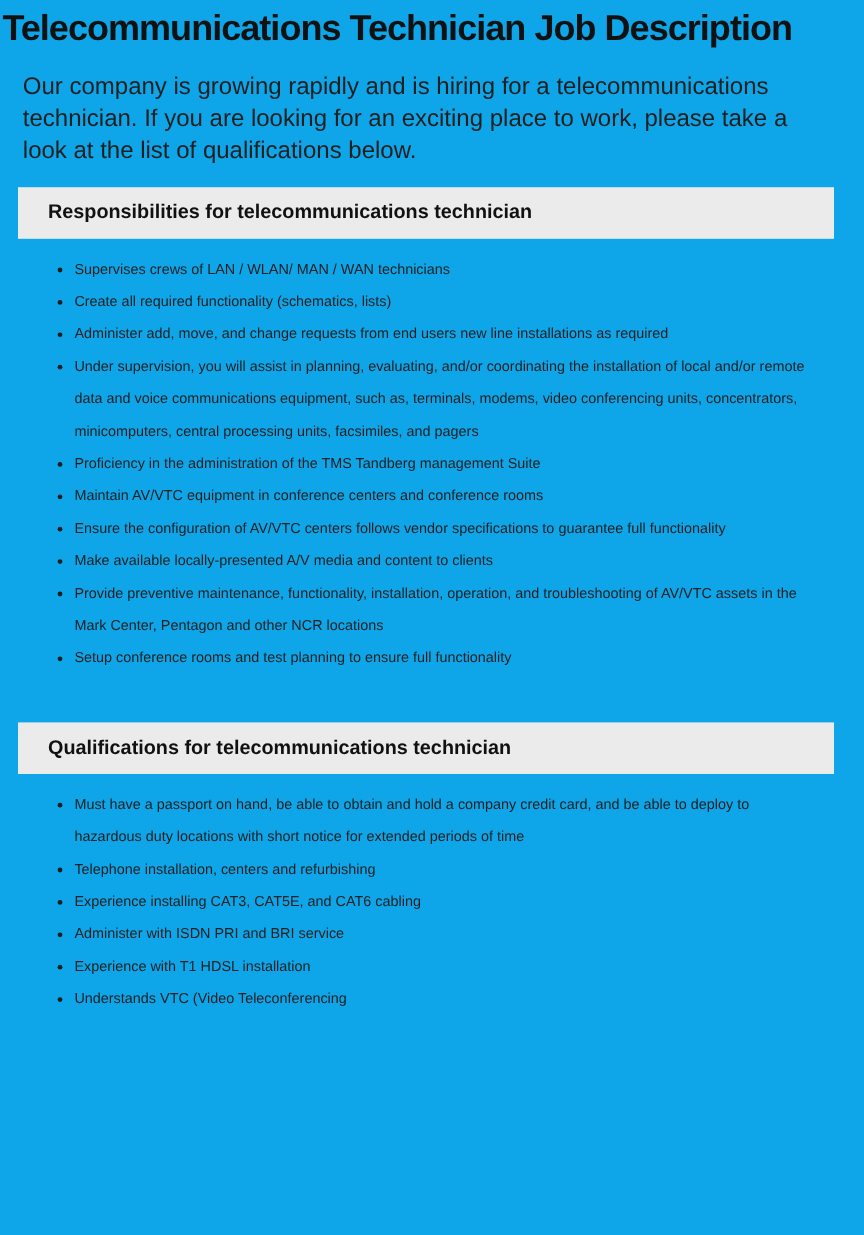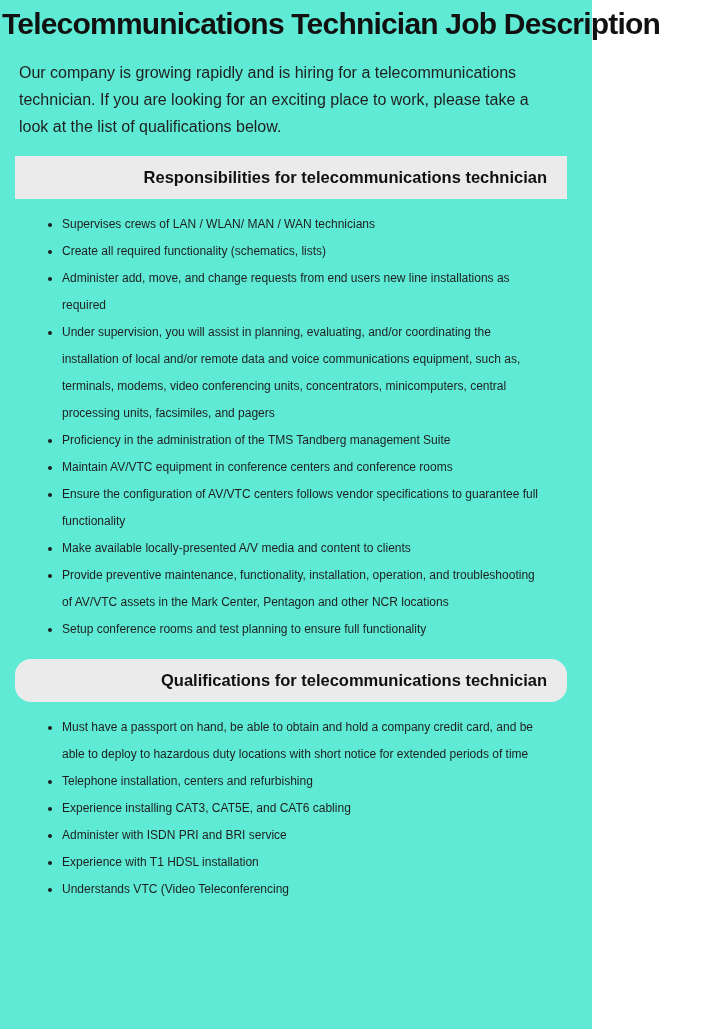--- a/index.html
+++ b/index.html
@@ -9,53 +9,51 @@
   }
   body {
     width: 720px;
     height: 1029px;
     overflow: hidden;
     font-family: "Liberation Sans", "DejaVu Sans", sans-serif;
     color: var(--text, #1f1f1f);
   }
   .page {
     position: relative;
-    width: 592px;
+    width: 720px;
     height: 1029px;
-    background: #5eead4;
+    background: #0ea5e9;
   }
   .doc-title {
     margin: 0;
     padding: 6px 0 0 2px;
     font-size: 30px;
     line-height: 36px;
     font-weight: bold;
     letter-spacing: -0.8px;
     color: var(--title, #111111);
     white-space: nowrap;
   }
   .intro {
     margin: 17px 30px 0 19px;
-    font-size: 16px;
+    font-size: 20px;
     line-height: 27px;
     color: var(--text, #1f1f1f);
   }
   .section-heading {
     margin: 16px 25px 0 15px;
     padding: 12px 20px 12px 25px;
     background: var(--heading-bg, #ebebeb);
     font-size: 16.5px;
     line-height: 19px;
     font-weight: bold;
     color: var(--title, #111111);
-    text-align: right;
   }
   .section-heading.second {
-    margin-top: 16px;
-    border-radius: 16px;
+    margin-top: 40px;
   }
   ul.item-list {
     margin: 12px 45px 0 0;
     padding: 0 0 0 62px;
     font-size: 12px;
     line-height: 27px;
     color: var(--text, #1f1f1f);
   }
   ul.item-list li {
     margin: 0;

